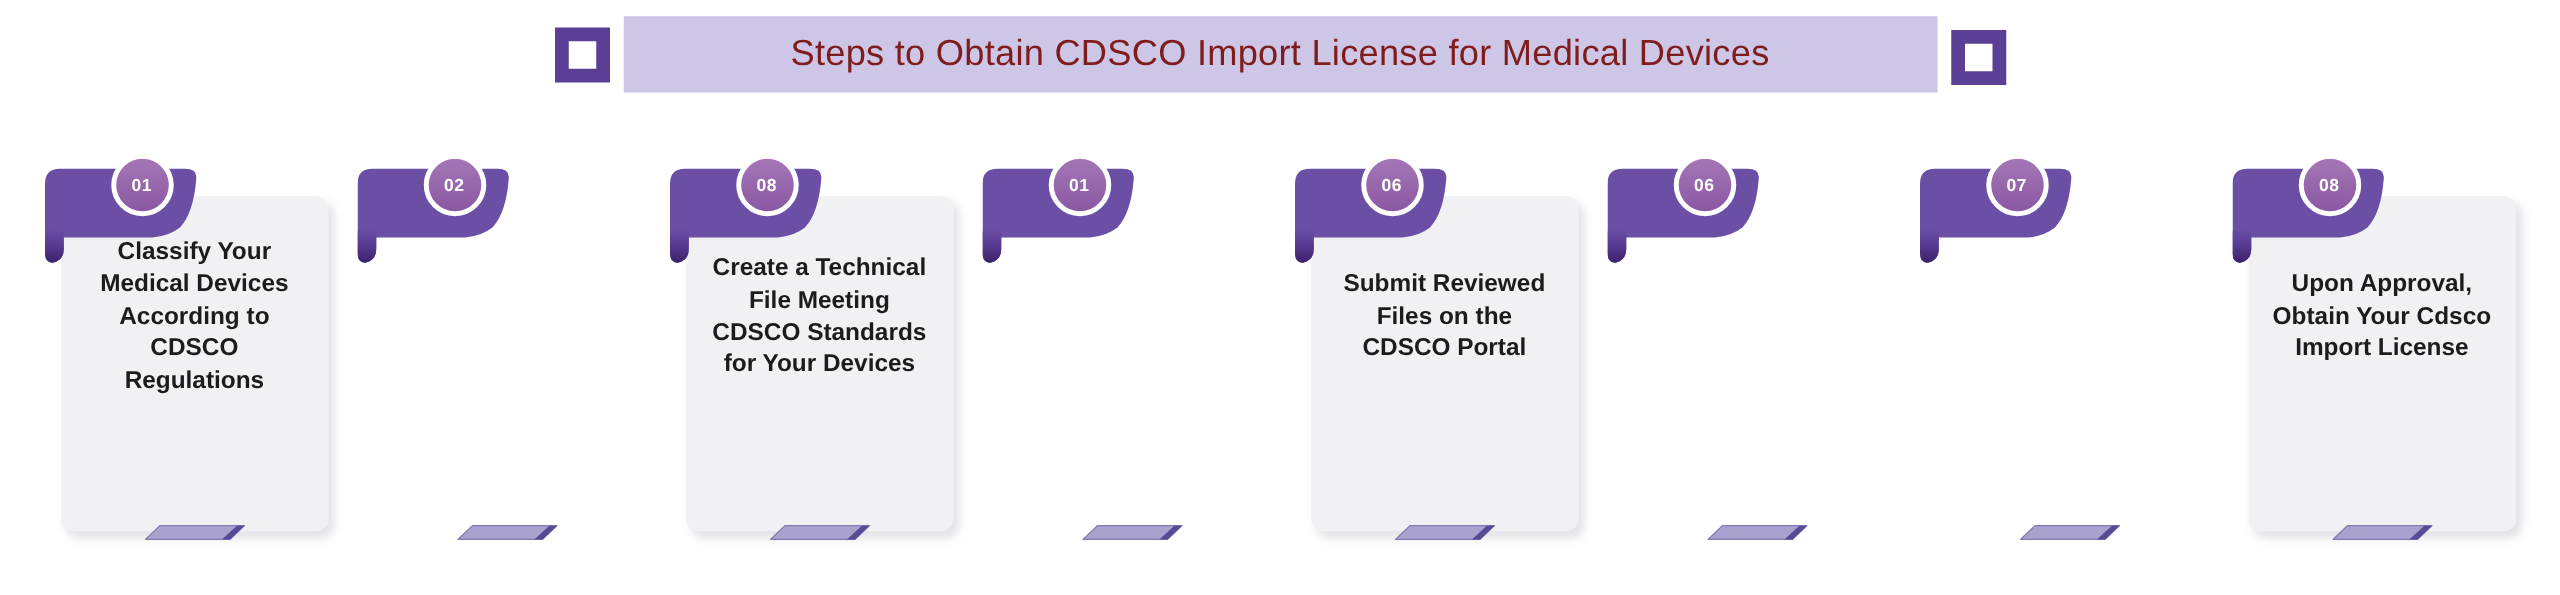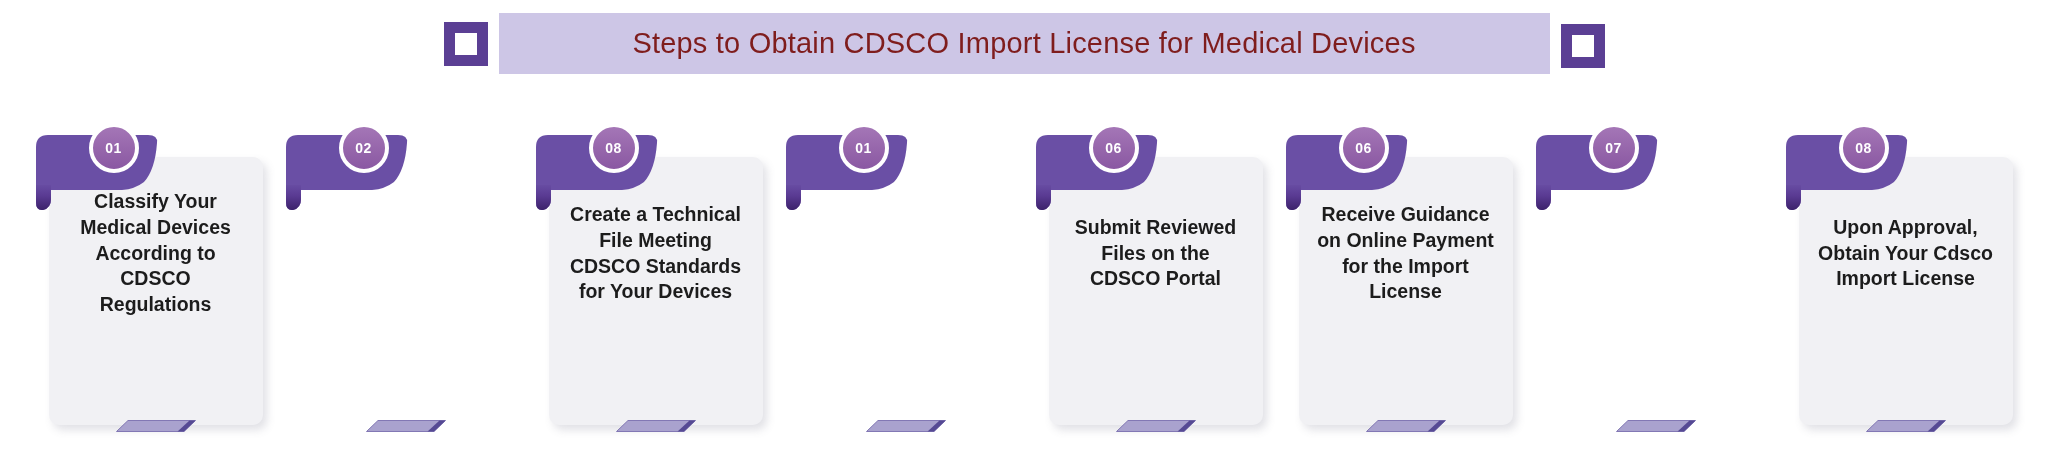--- a/index.html
+++ b/index.html
@@ -150,23 +150,20 @@
     <div class="badge">
       <span class="badge-num">06</span>
     </div>
     <svg class="base" width="80" height="12" viewBox="0 0 80 12">
       <polygon points="12,0.5 79.5,0.5 68,11.5 0.5,11.5" fill="#a9a2ce" stroke="#8278b4" stroke-width="1"></polygon>
       <polygon points="79.5,0.5 68,11.5 61.5,11.5 73.5,0.5" fill="#564a94"></polygon>
     </svg>
   </div>
 
   <div class="step-card">
-    <div class="card-body">
-      <div class="card-text">Receive Guidance on Online Payment for the Import License</div>
-    </div>
     <svg class="ribbon" width="125" height="92" viewBox="0 0 125 92">
       <path d="M 12,12 L 112,12 Q 122,12 121,20 Q 119,47 108,59 Q 99,66 86,67
                L 15,67 L 15,76 Q 15,85 7,87 Q 0,88 0,79 L 0,24 Q 0,12 12,12 Z" fill="#6a4fa5"></path>
       <path d="M 0,62 L 15,62 L 15,76 Q 15,85 7,87 Q 0,88 0,79 Z" fill="url(#tailGrad)"></path>
     </svg>
     <div class="badge">
       <span class="badge-num">06</span>
     </div>
     <svg class="base" width="80" height="12" viewBox="0 0 80 12">
       <polygon points="12,0.5 79.5,0.5 68,11.5 0.5,11.5" fill="#a9a2ce" stroke="#8278b4" stroke-width="1"></polygon>

